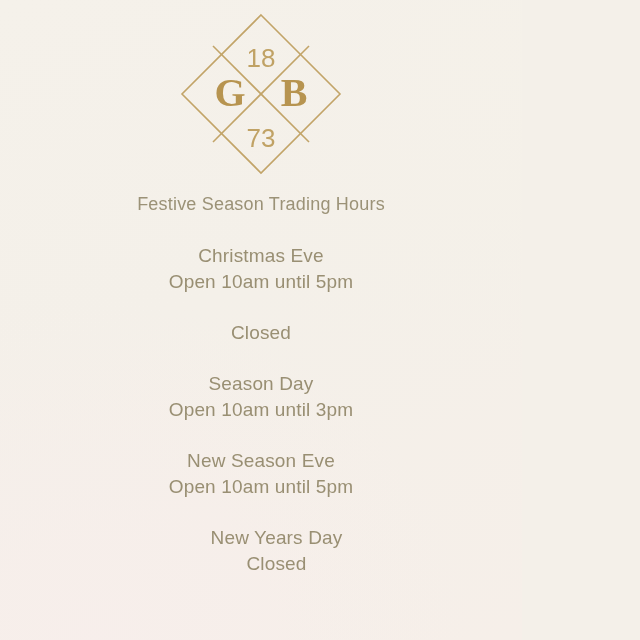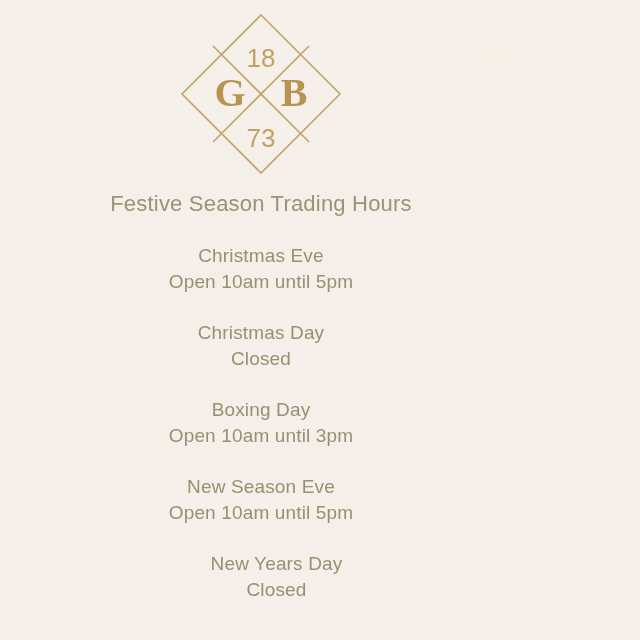--- a/index.html
+++ b/index.html
@@ -55,21 +55,21 @@
     fill: #c0a265;
   }
 
   
   .title {
     position: absolute;
     top: 190px;
     left: 0;
     width: 100%;
     text-align: center;
-    font-size: 22px;
+    font-size: 18px;
     line-height: 28px;
     letter-spacing: 0.2px;
     color: #9b9277;
     font-weight: 400;
     white-space: nowrap;
   }
 
   
   .schedule {
     position: absolute;
@@ -123,26 +123,25 @@
   <div class="title">Festive Season Trading Hours</div>
 
   <div class="schedule">
 
     <div class="entry">
       <div class="entry-day">Christmas Eve</div>
       <div class="entry-hours">Open 10am until 5pm</div>
     </div>
 
     <div class="entry">
-      <div class="entry-day">Christmas Day</div>
       <div class="entry-hours">Closed</div>
     </div>
 
     <div class="entry">
-      <div class="entry-day">Boxing Day</div>
+      <div class="entry-day">Season Day</div>
       <div class="entry-hours">Open 10am until 3pm</div>
     </div>
 
     <div class="entry">
       <div class="entry-day">New Season Eve</div>
       <div class="entry-hours">Open 10am until 5pm</div>
     </div>
 
     <div class="entry">
       <div class="entry-day">New Years Day</div>

